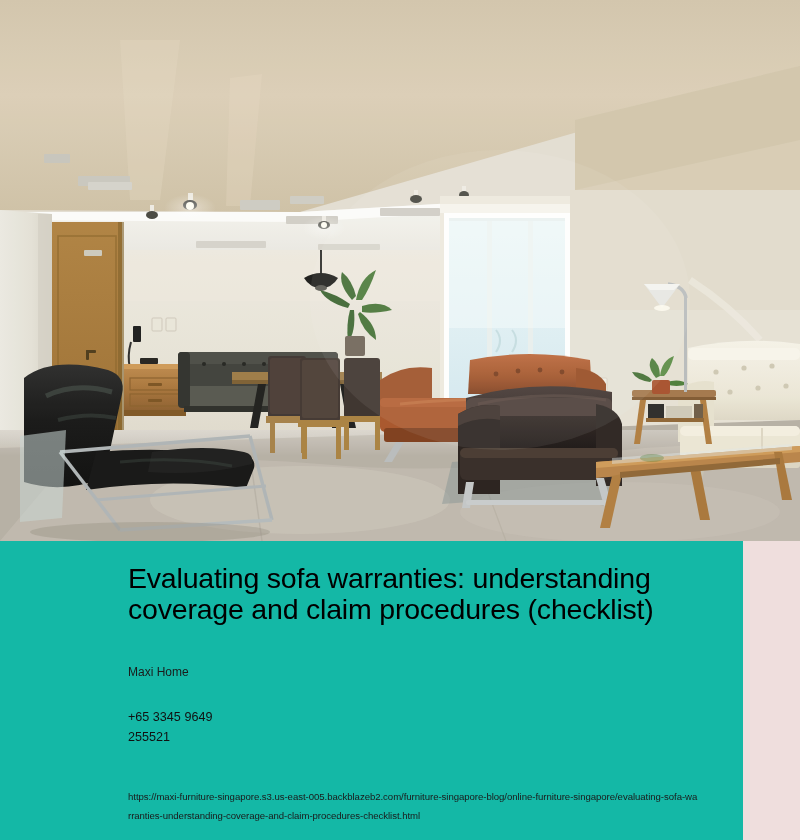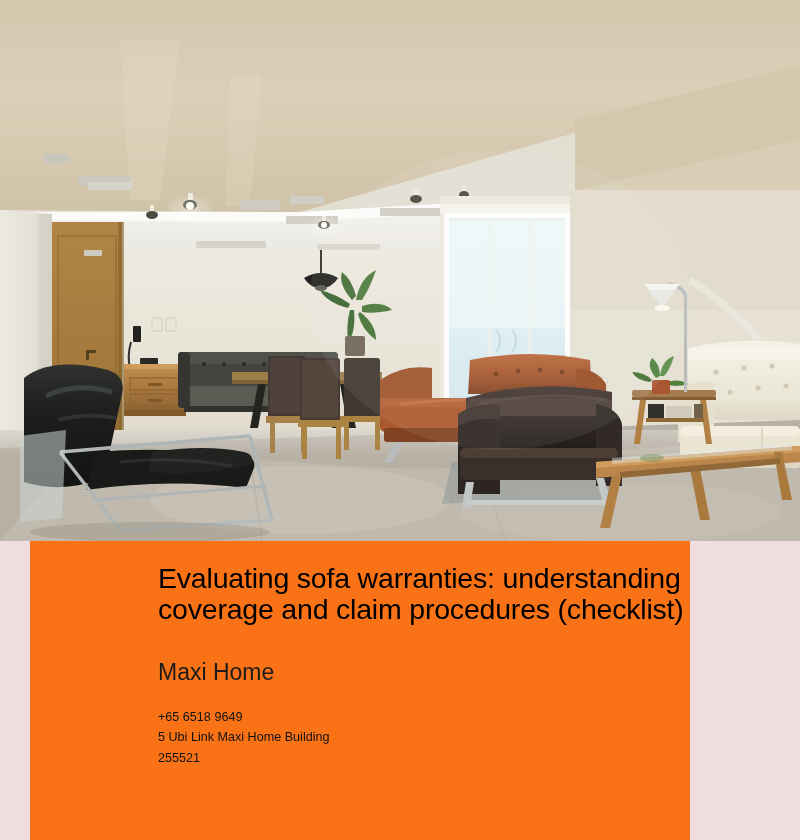--- a/index.html
+++ b/index.html
@@ -33,45 +33,44 @@
     overflow: hidden;
     background: #cfc8bb;
   }
   .photo svg { display: block; width: 800px; height: 541px; }
 
   
   .panel {
     position: absolute;
     left: 0;
     top: 541px;
-    width: 660px;
+    width: 743px;
     height: 299px;
-    background: #f97316;
-    margin-left: 30px;
+    background: #14b8a6;
   }
 
   .title {
     position: absolute;
     left: 128px;
     top: 22px;
     width: 600px;
     margin: 0;
     font-family: "Liberation Sans", sans-serif;
     font-size: 28.5px;
     line-height: 31px;
     font-weight: 400;
     color: #000000;
     letter-spacing: -0.2px;
   }
 
   .brand {
     position: absolute;
     left: 128px;
     top: 121px;
-    font-size: 23px;
+    font-size: 12px;
     line-height: 20px;
     font-weight: 400;
     color: #1b1b1b;
   }
 
   .contact {
     position: absolute;
     left: 128px;
     top: 166px;
     width: 600px;
@@ -539,20 +538,20 @@
     </svg>
   </div>
 
   <div class="panel">
 
     <h1 class="title">Evaluating sofa warranties: understanding coverage and claim procedures (checklist)</h1>
 
     <div class="brand">Maxi Home</div>
 
     <div class="contact">
-      <div>+65 6518 9649</div>
-      <div>5 Ubi Link Maxi Home Building</div>
+      <div>+65 3345 9649</div>
       <div>255521</div>
     </div>
 
+    <div class="url">https://maxi-furniture-singapore.s3.us-east-005.backblazeb2.com/furniture-singapore-blog/online-furniture-singapore/evaluating-sofa-warranties-understanding-coverage-and-claim-procedures-checklist.html</div>
 
   </div>
 </div>
 
 </body></html>

